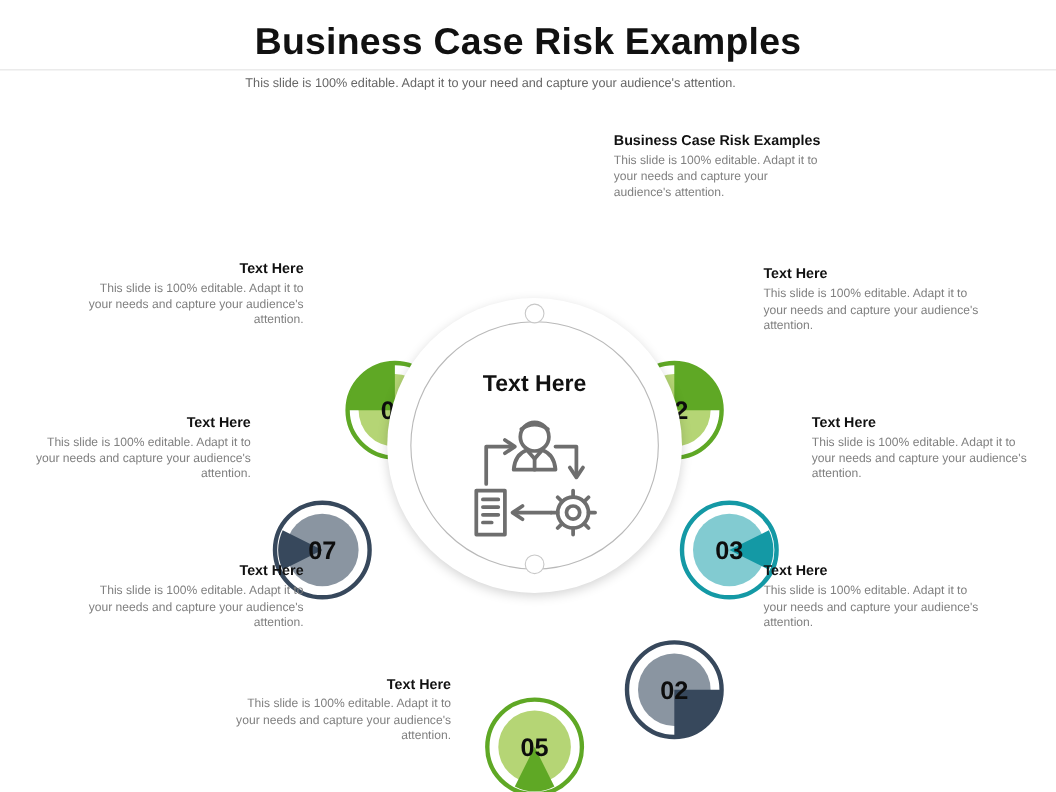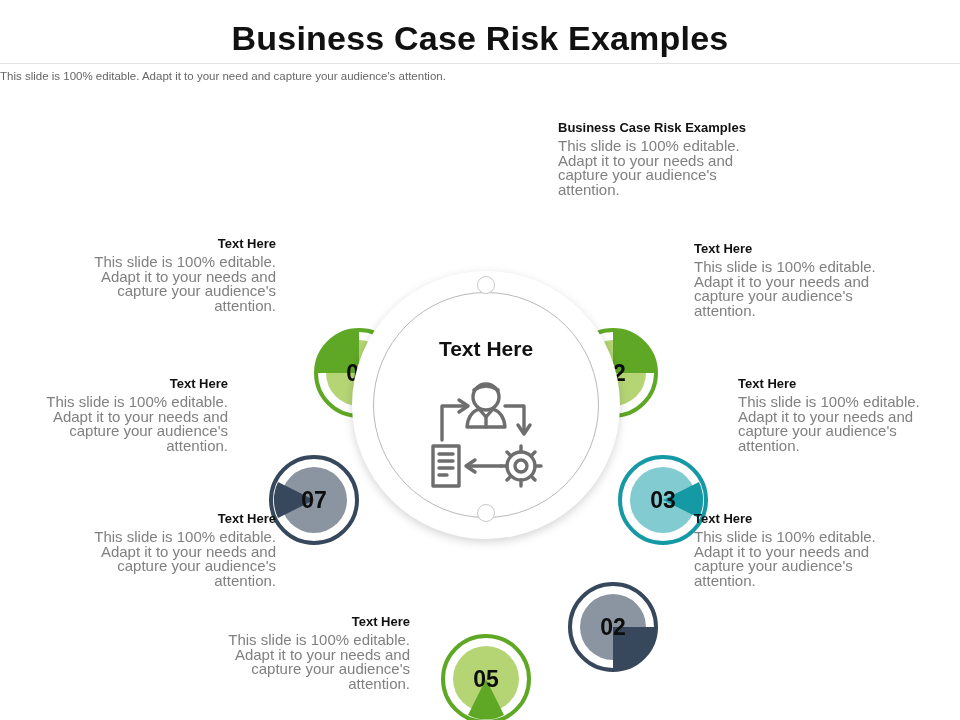--- a/index.html
+++ b/index.html
@@ -20,21 +20,21 @@
     color:#111111;
     letter-spacing:0.2px;
     line-height:40px;
   }
   #title-rule{
     position:absolute;left:0;top:63px;width:960px;height:1px;
     background:#e3e3e3;
   }
   #slide-subtitle{
     position:absolute;left:0;top:68px;width:892px;
-    text-align:left;
+    text-align:center;
     font-size:11.5px;
     color:#666666;
     line-height:16px;
   }
 
   
   #diagram{
     position:absolute;left:0;top:95px;width:960px;height:625px;
   }
 
@@ -101,21 +101,21 @@
     width:200px;
   }
   .txt .t-head{
     font-size:13px;
     font-weight:bold;
     color:#111111;
     margin:0 0 3px 0;
     line-height:17px;
   }
   .txt .t-body{
-    font-size:15px;
+    font-size:11px;
     color:#808080;
     line-height:14.5px;
     margin:0;
   }
   .txt.right{text-align:left;}
   .txt.left{text-align:right;}
 </style>
 </head>
 <body>
 
@@ -156,21 +156,21 @@
   <div class="node" style="left:438px;top:536px;">
     <svg width="96" height="96" viewBox="0 0 96 96">
       <circle cx="48" cy="48" r="43" fill="none" stroke="#5FA825" stroke-width="4"></circle>
       <circle cx="48" cy="48" r="33" fill="#B5D575"></circle>
       <path d="M48 48 L30 84 A38 38 0 0 0 66 84 Z" fill="#5FA825"></path>
     </svg>
     <div class="node-num">05</div>
   </div>
 
 
-  <div class="node" style="left:266px;top:357px;">
+  <div class="node" style="left:245px;top:357px;">
     <svg width="96" height="96" viewBox="0 0 96 96">
       <circle cx="48" cy="48" r="43" fill="none" stroke="#37485C" stroke-width="4"></circle>
       <circle cx="48" cy="48" r="33" fill="#8A95A1"></circle>
       <path d="M48 48 L12 30 A43 43 0 0 0 12 66 Z" fill="#37485C"></path>
     </svg>
     <div class="node-num">07</div>
   </div>
 
   <div class="node" style="left:311px;top:230px;">
     <svg width="96" height="96" viewBox="0 0 96 96">

